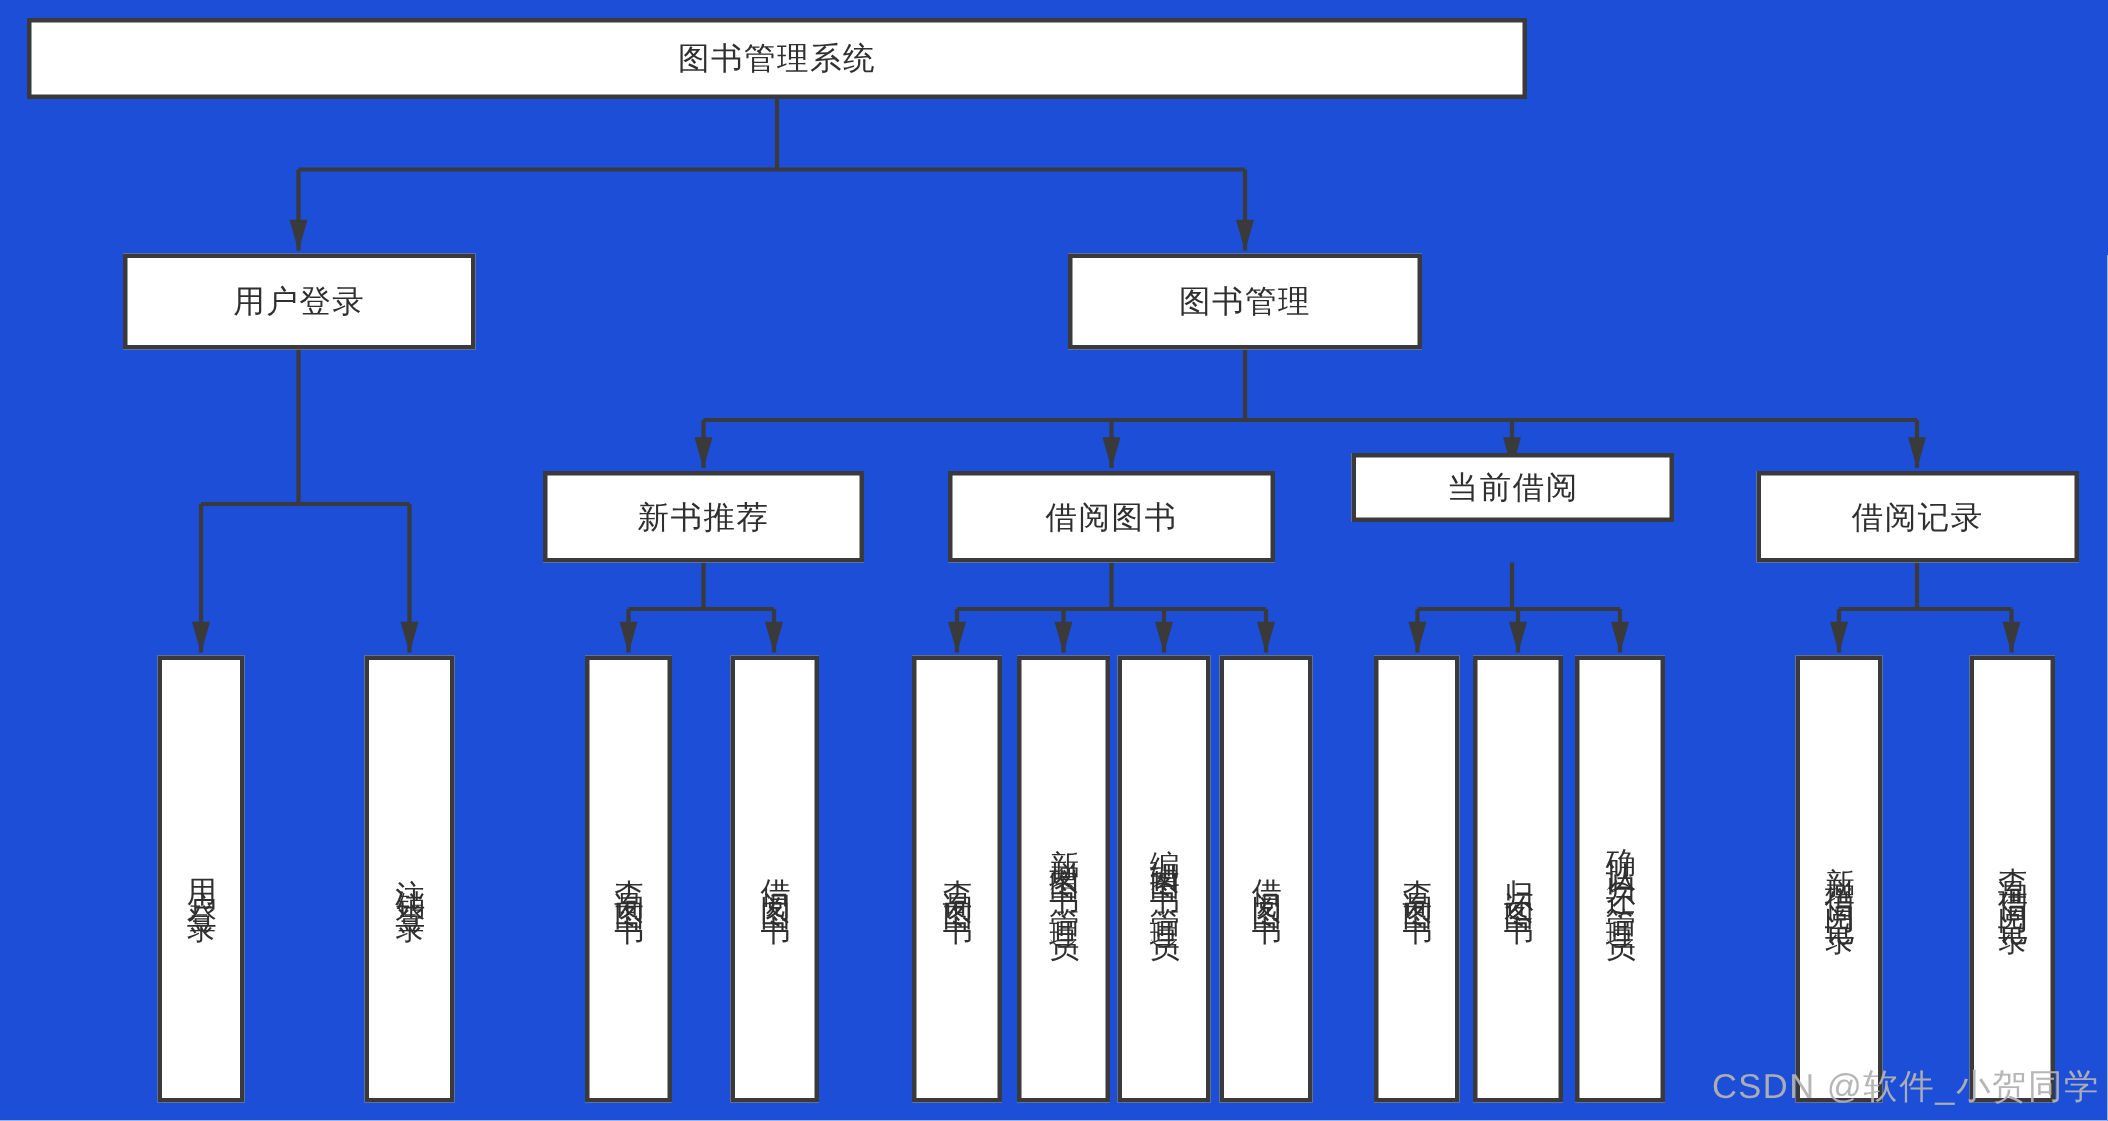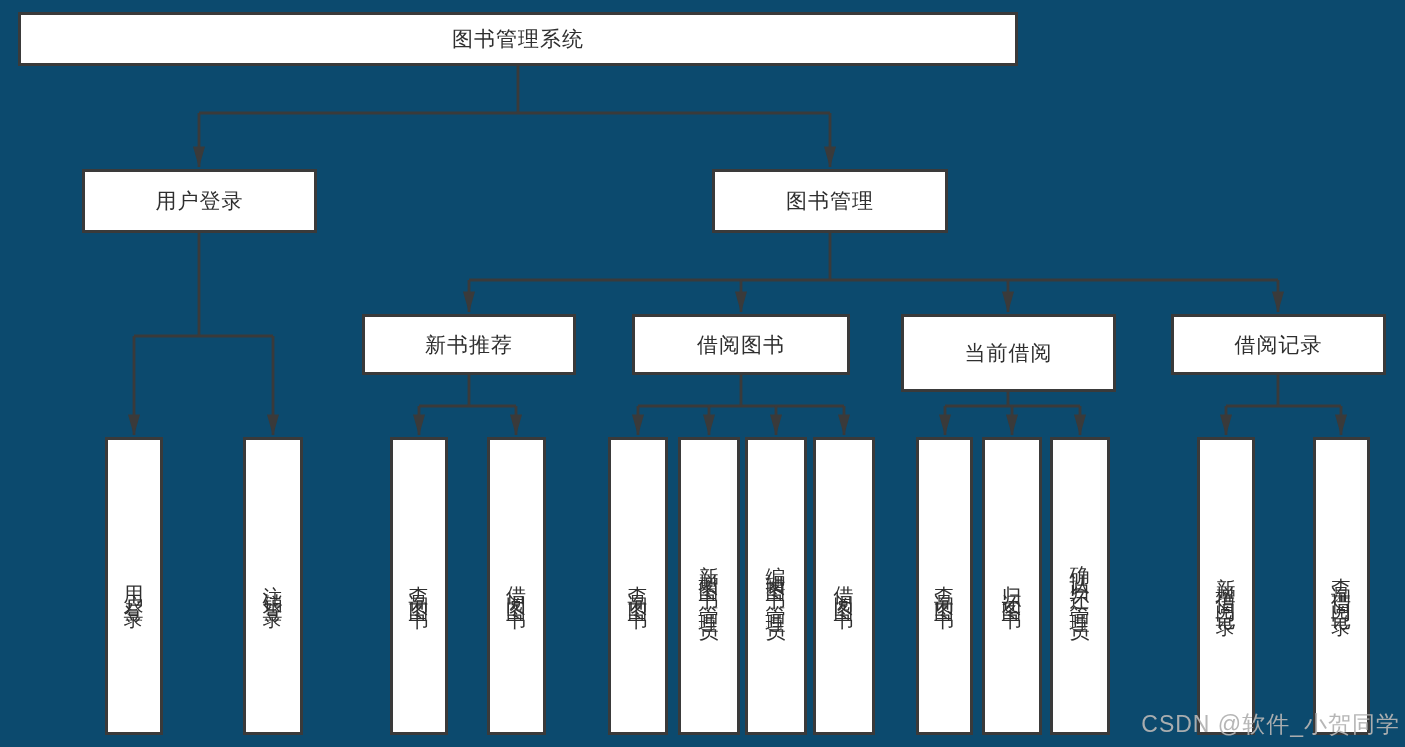--- a/index.html
+++ b/index.html
@@ -1,19 +1,19 @@
 <!DOCTYPE html>
 <html><head>
 <meta charset="utf-8">
 <style>
   html,body{margin:0;padding:0;background:#ffffff;}
   #stage{
     position:relative;
     width:1405px;height:747px;
-    background:#0c4a6e;
+    background:#1d4ed8;
     overflow:hidden;
     font-family:"Liberation Sans","DejaVu Sans",sans-serif;
   }
   .node{
     position:absolute;
     box-sizing:border-box;
     border:3px solid #3a3a3a;
     background:#ffffff;
     display:flex;
     align-items:center;
@@ -113,21 +113,21 @@
   <div class="node" style="left:362px;top:314px;width:214px;height:61px;">
     <span class="hlabel">新书推荐</span>
   </div>
 
   <div class="node" style="left:712px;top:169px;width:236px;height:64px;">
     <span class="hlabel">图书管理</span>
   </div>
   <div class="node" style="left:632px;top:314px;width:218px;height:61px;">
     <span class="hlabel">借阅图书</span>
   </div>
-  <div class="node" style="left:901px;top:314px;width:215px;height:78px;">
+  <div class="node" style="left:901px;top:302px;width:215px;height:46px;">
     <span class="hlabel">当前借阅</span>
   </div>
   <div class="node" style="left:1171px;top:314px;width:215px;height:61px;">
     <span class="hlabel">借阅记录</span>
   </div>
 
   <div class="node" style="left:105px;top:437px;width:58px;height:298px;">
     <span class="vlabel">用户登录</span>
   </div>
   <div class="node" style="left:243px;top:437px;width:60px;height:298px;">

